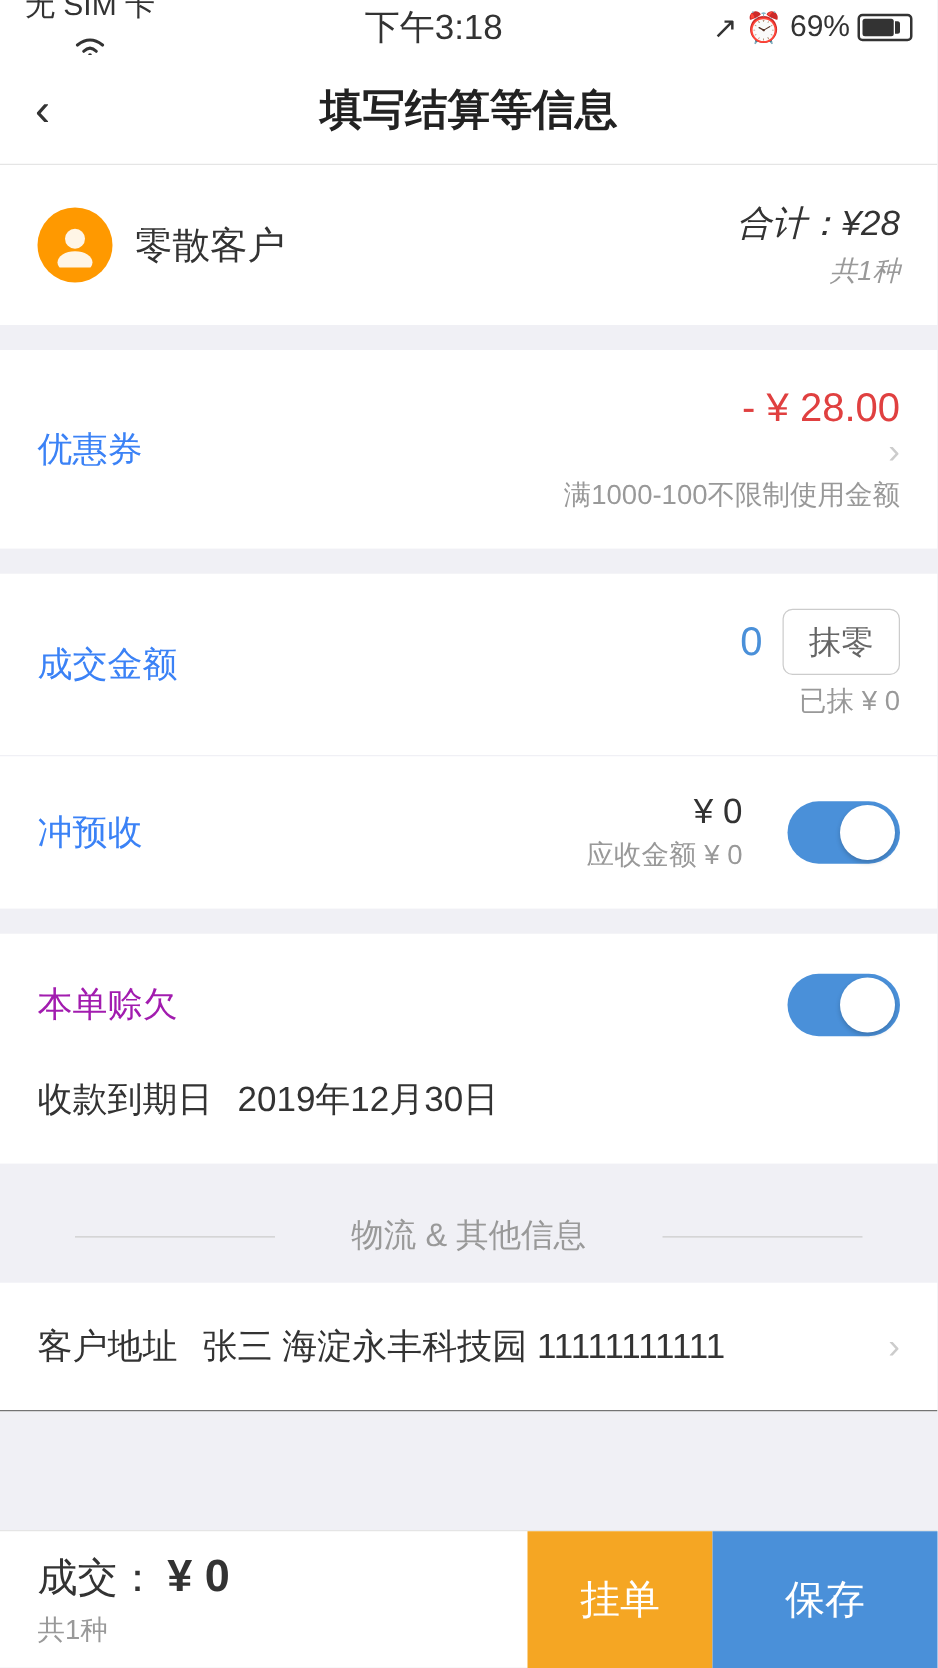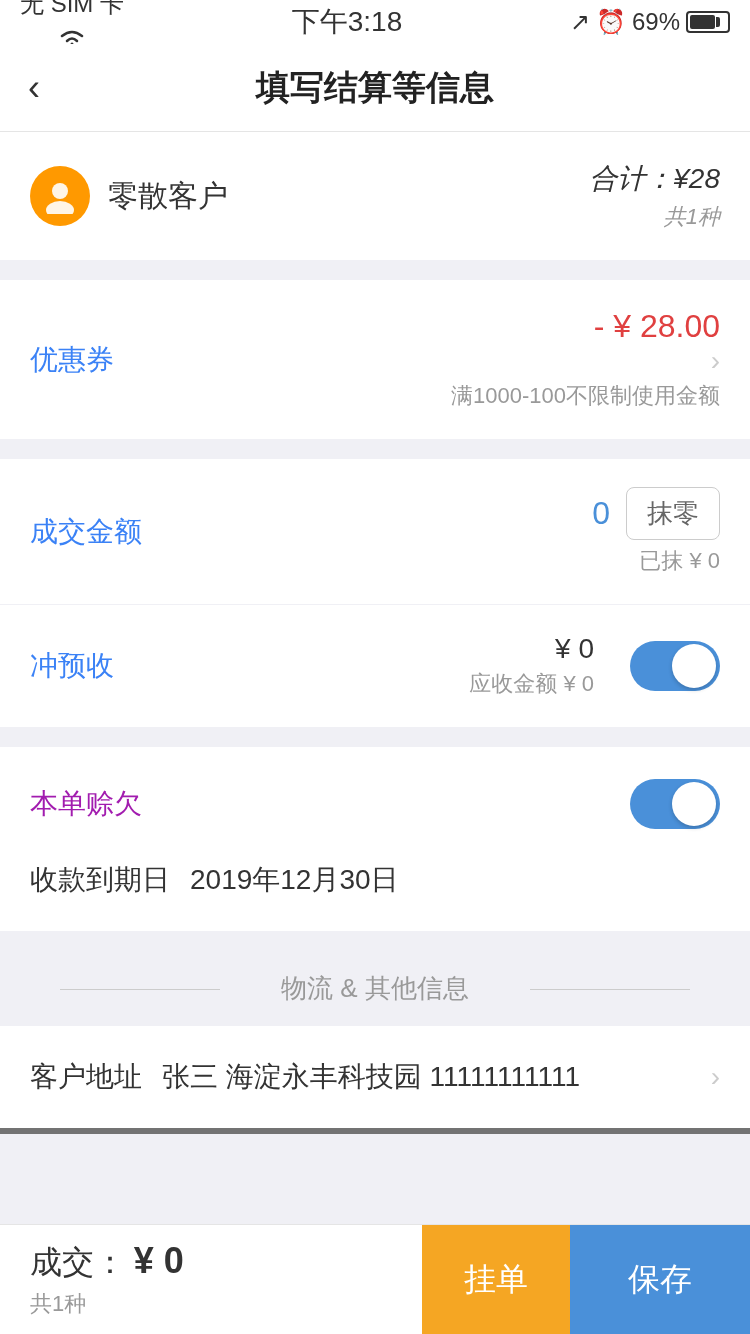--- a/index.html
+++ b/index.html
@@ -197,21 +197,21 @@
     }
     .logistics-header::before { left: 60px; }
     .logistics-header::after { right: 60px; }
 
     .address-row {
       background: #fff;
       display: flex;
       align-items: center;
       justify-content: space-between;
       padding: 32px 30px;
-      border-bottom: 6px solid #737373;
+      border-bottom: 1px solid #737373;
     }
     .address-label { font-size: 28px; color: #333; min-width: 100px; }
     .address-value { font-size: 28px; color: #333; flex: 1; margin-left: 20px; }
     .address-chevron { font-size: 28px; color: #ccc; }
 
     
     .bottom-bar {
       position: fixed;
       bottom: 0;
       width: 750px;

